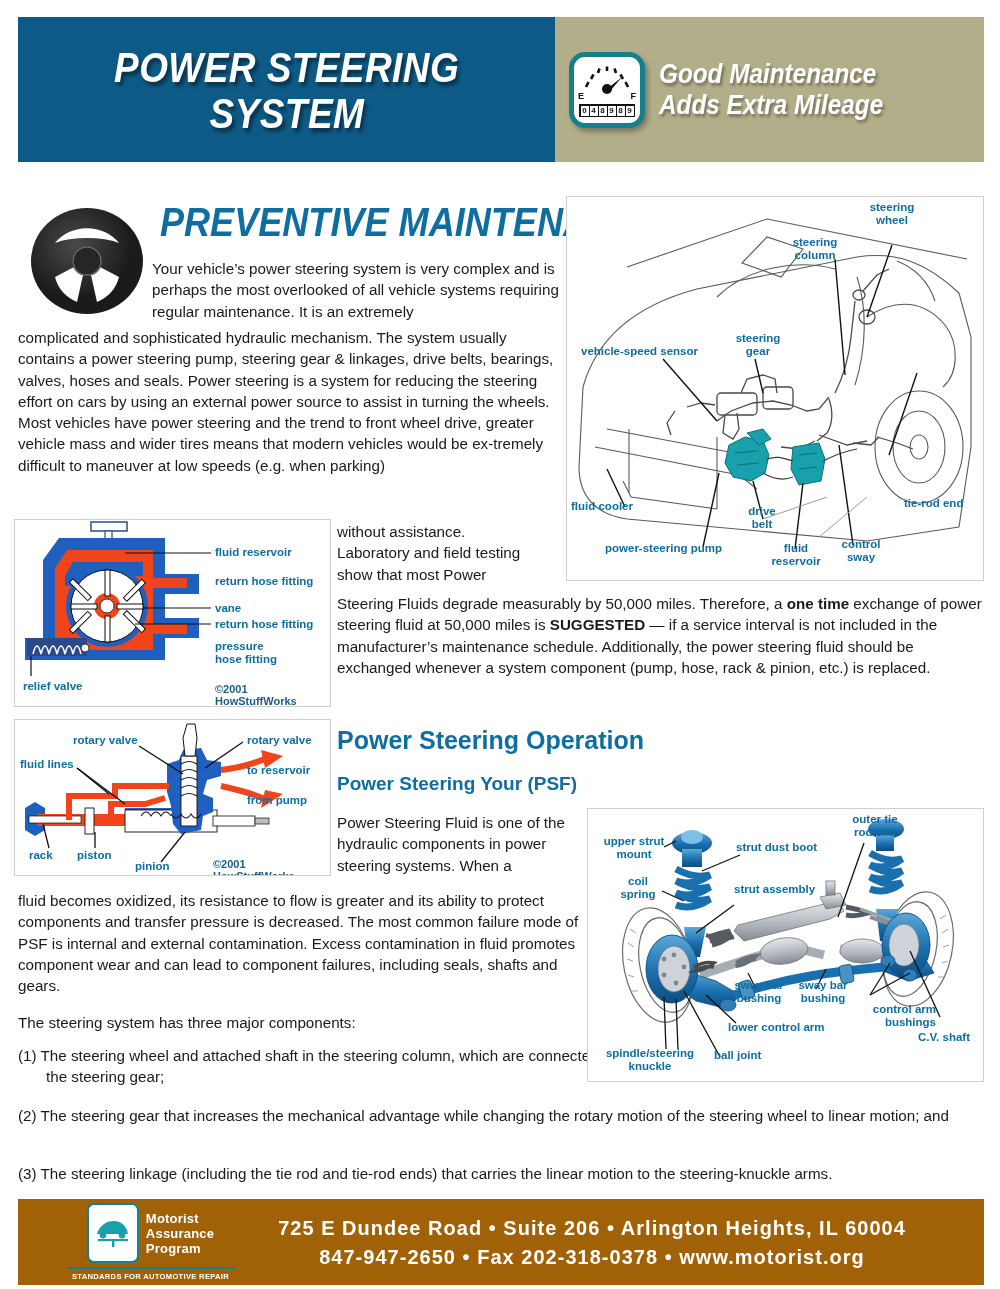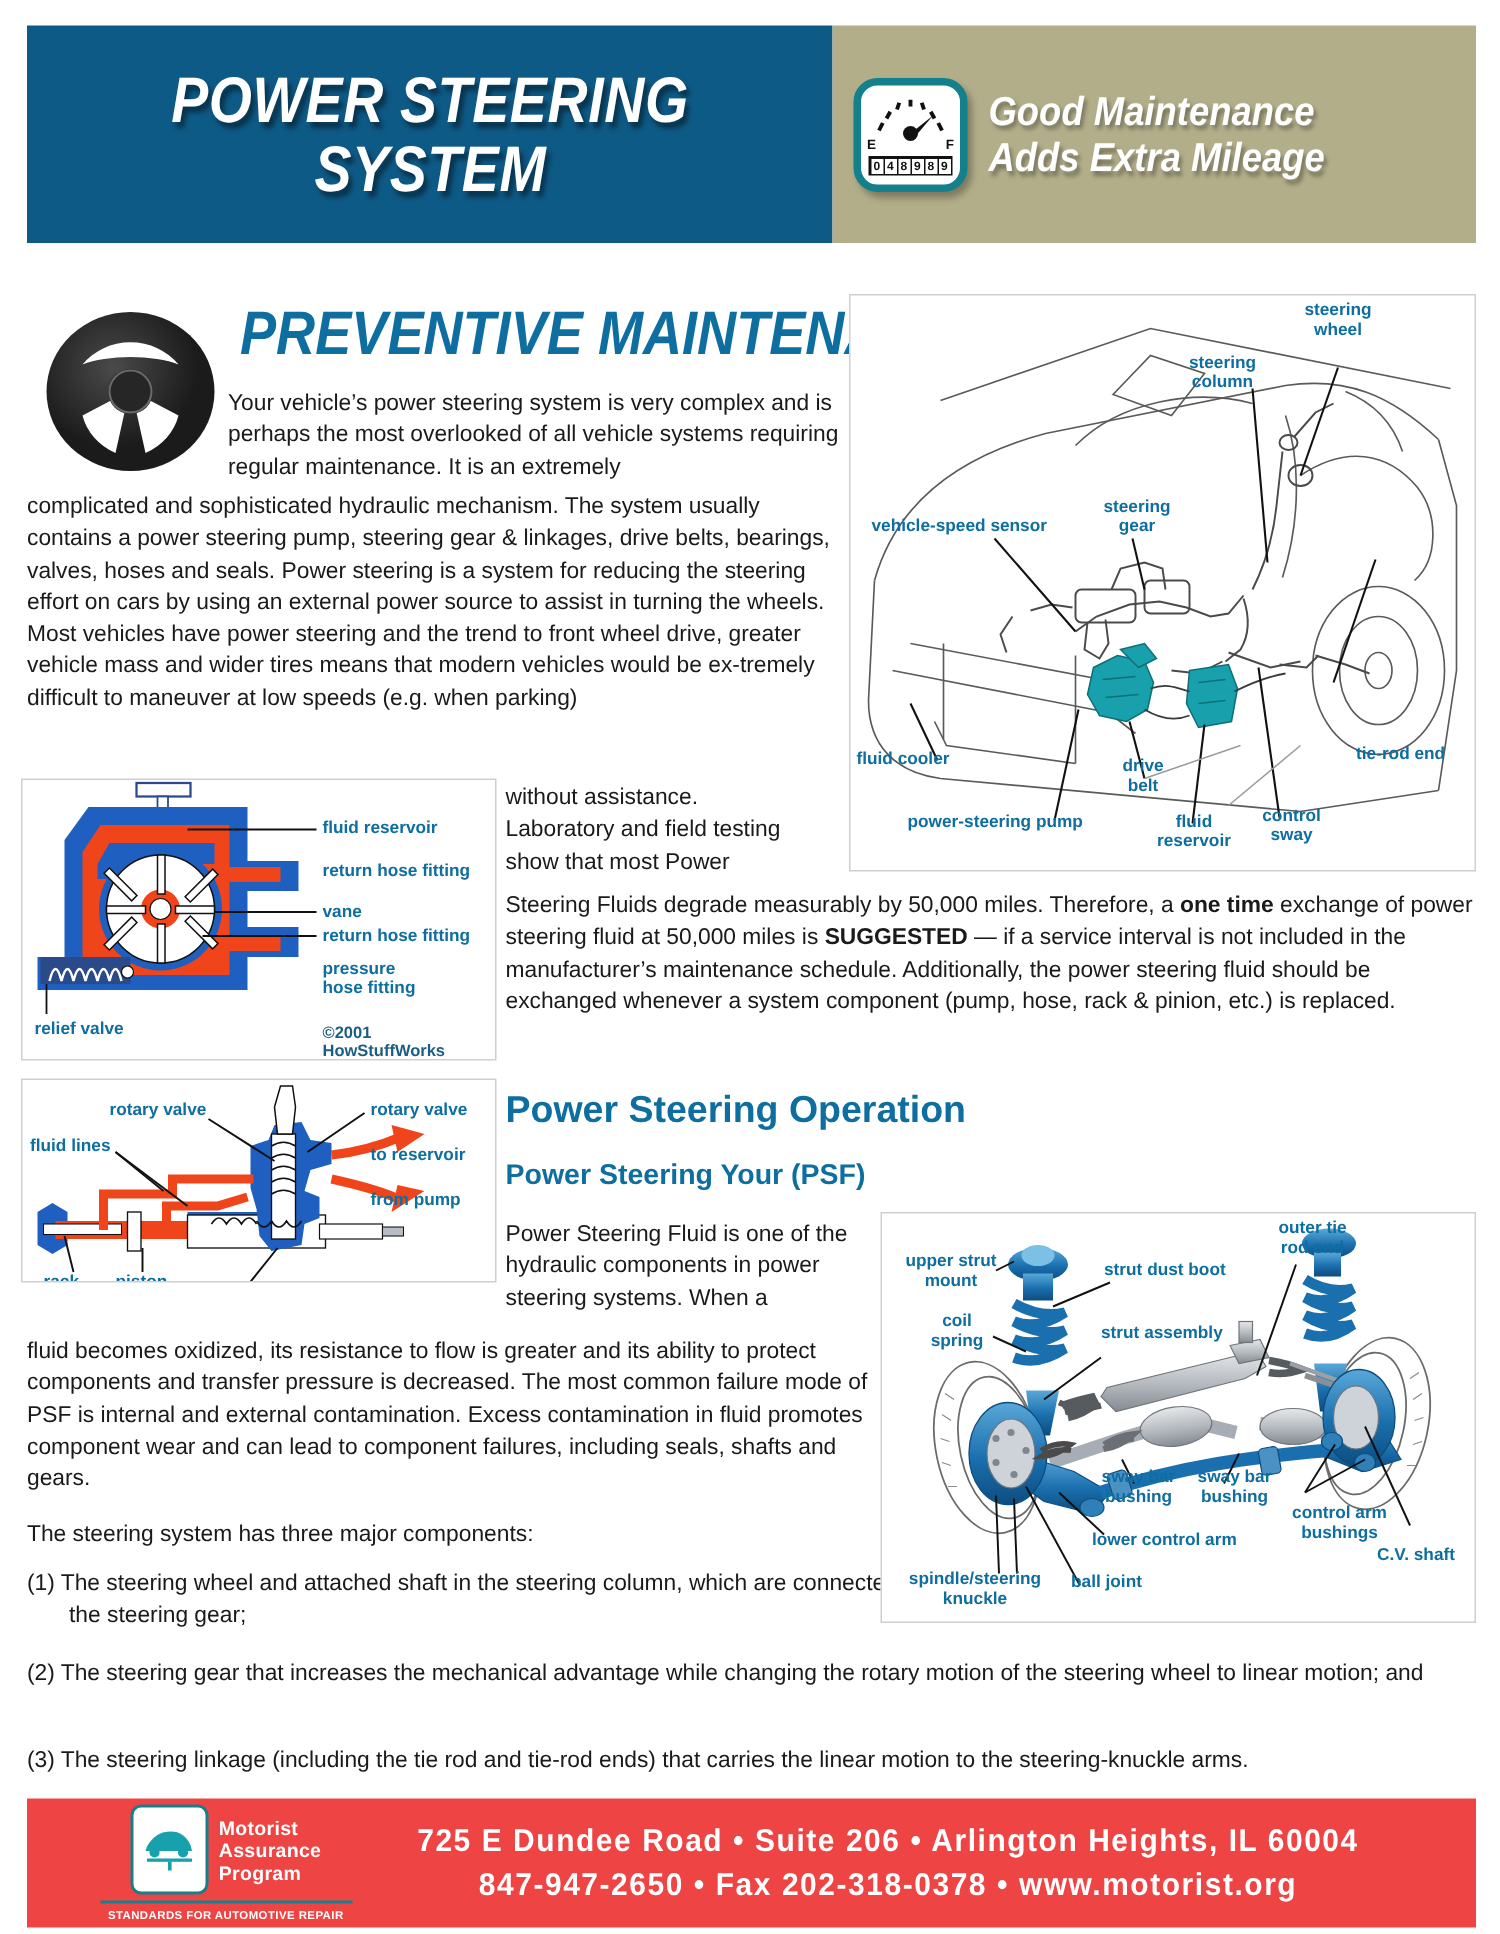--- a/index.html
+++ b/index.html
@@ -61,31 +61,31 @@
   #n3{left:18px;top:1163px;width:960px;}
 
   
   .h2{position:absolute;left:337px;top:726px;color:#0e6ea0;font-weight:bold;font-size:25px;}
   .h3{position:absolute;left:337px;top:773px;color:#0e6ea0;font-weight:bold;font-size:19px;}
 
   
   .panel{position:absolute;background:#ffffff;border:1px solid #cfcfcf;box-sizing:border-box;overflow:hidden;}
   #panel-car{left:566px;top:196px;width:418px;height:385px;}
   #panel-pump{left:14px;top:519px;width:317px;height:188px;}
-  #panel-rack{left:14px;top:719px;width:317px;height:136px;}
+  #panel-rack{left:14px;top:719px;width:317px;height:157px;}
   #panel-susp{left:587px;top:808px;width:397px;height:274px;}
 
   .dlabel{position:absolute;color:#0e6ea0;font-weight:bold;font-size:11.5px;line-height:13px;}
   .dlabel.c{text-align:center;}
   .credit{position:absolute;color:#1a5e84;font-size:11px;font-weight:bold;}
 
   svg{display:block;}
 
   
-  .footer{position:absolute;left:18px;top:1199px;width:966px;height:86px;background:#ef4444;
+  .footer{position:absolute;left:18px;top:1199px;width:966px;height:86px;background:#a16207;
     display:flex;align-items:center;}
   .map-logo{display:flex;flex-direction:column;align-items:center;margin-left:45px;width:175px;}
   .map-top{display:flex;align-items:center;gap:7px;}
   .map-mark{width:48px;height:56px;background:#ffffff;border-radius:7px;border:2px solid #13808c;
     display:flex;align-items:center;justify-content:center;}
   .map-words{display:flex;flex-direction:column;color:#ffffff;font-weight:bold;line-height:15px;}
   .map-words span{font-size:13px;letter-spacing:0.2px;}
   .map-rule{width:168px;height:2px;background:#13808c;margin-top:4px;}
   .map-sub{color:#ffffff;font-size:7.6px;font-weight:bold;letter-spacing:0.3px;margin-top:3px;}
   .footer-addr{flex:1;text-align:center;color:#ffffff;font-weight:bold;font-size:21px;line-height:29px;
@@ -500,21 +500,21 @@
     <div class="dlabel" style="left:148px;top:32px;">strut dust boot</div>
     <div class="dlabel c" style="left:252px;top:4px;width:70px;white-space:pre-line;">outer tie
 rod end</div>
     <div class="dlabel c" style="left:22px;top:66px;width:56px;white-space:pre-line;">coil
 spring</div>
     <div class="dlabel" style="left:146px;top:74px;">strut assembly</div>
     <div class="dlabel c" style="left:140px;top:170px;width:62px;white-space:pre-line;">sway bar
 bushing</div>
     <div class="dlabel c" style="left:204px;top:170px;width:62px;white-space:pre-line;">sway bar
 bushing</div>
-    <div class="dlabel c" style="left:262px;top:194px;width:86px;white-space:pre-line;">control arm
+    <div class="dlabel c" style="left:262px;top:194px;width:86px;white-space:pre-line;text-align:right;">control arm
 bushings</div>
     <div class="dlabel" style="left:330px;top:222px;">C.V. shaft</div>
     <div class="dlabel" style="left:140px;top:212px;">lower control arm</div>
     <div class="dlabel c" style="left:8px;top:238px;width:108px;white-space:pre-line;">spindle/steering
 knuckle</div>
     <div class="dlabel" style="left:126px;top:240px;">ball joint</div>
   </div>
 
   <div class="footer">
     <div class="map-logo">

